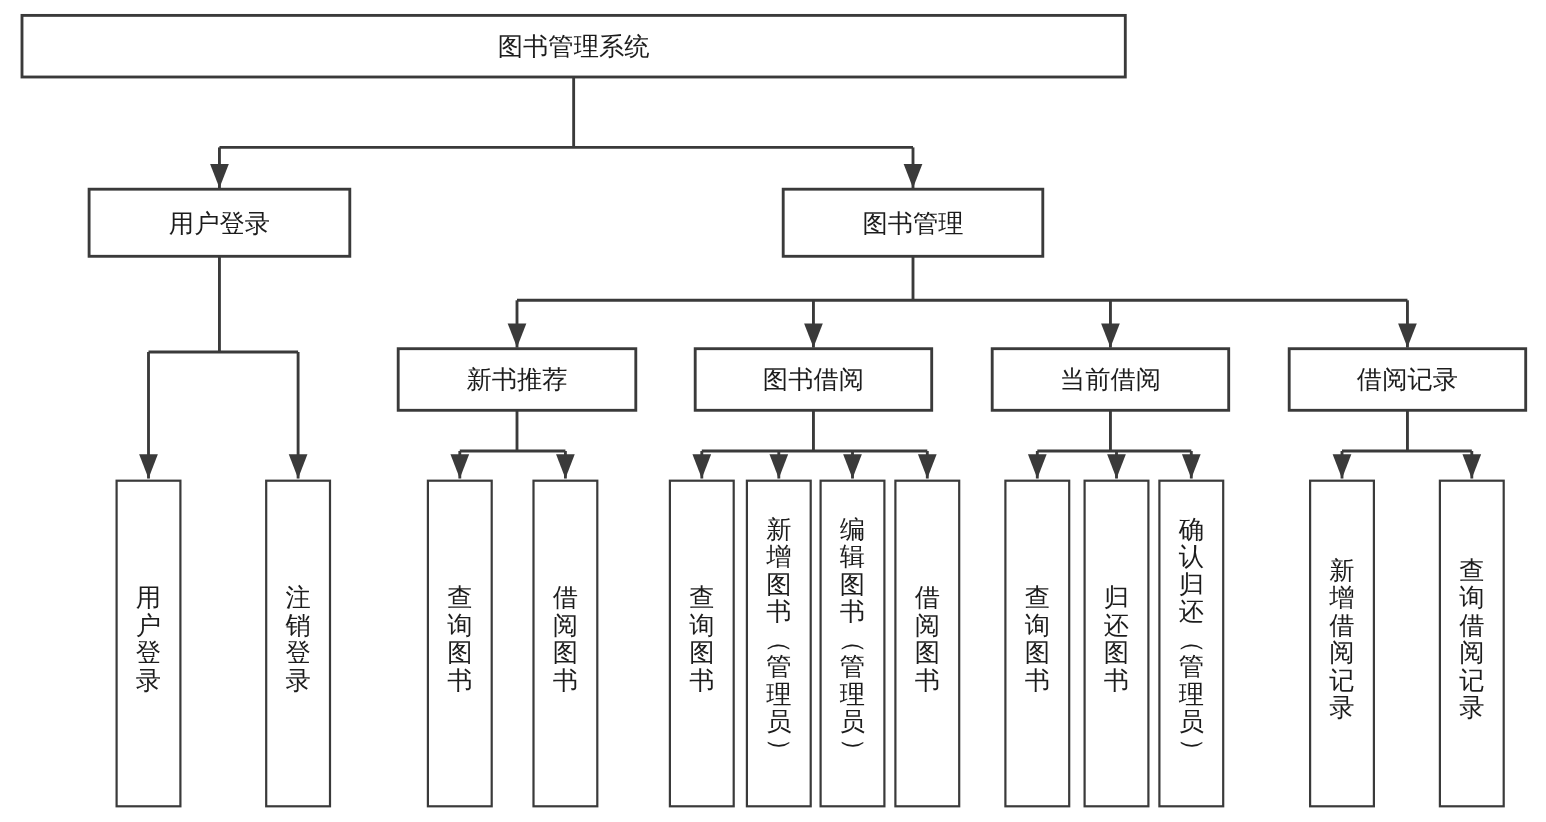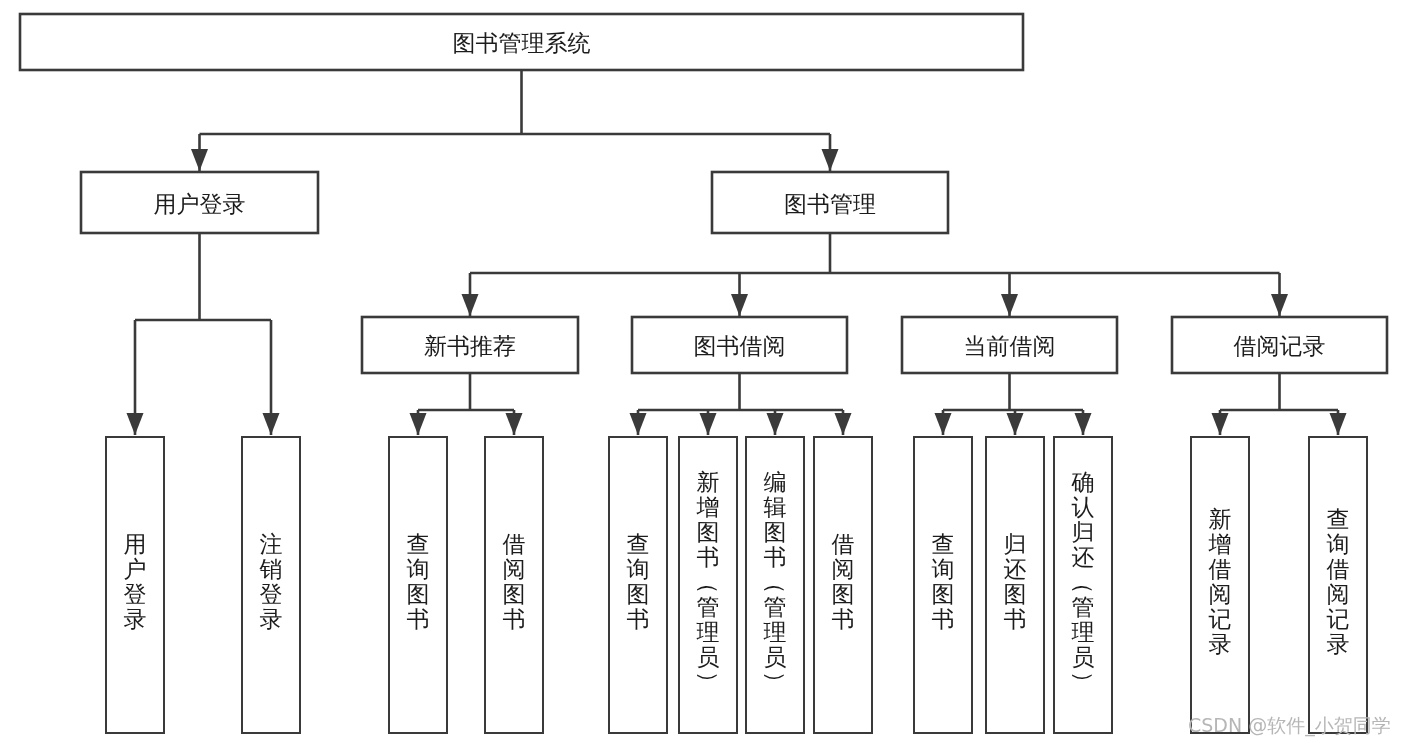--- a/index.html
+++ b/index.html
@@ -301,14 +301,13 @@
           <span class="vert-char" style="height: 25px; line-height: 25px;">查</span>
           <span class="vert-char" style="height: 25px; line-height: 25px;">询</span>
           <span class="vert-char" style="height: 25px; line-height: 25px;">借</span>
           <span class="vert-char" style="height: 25px; line-height: 25px;">阅</span>
           <span class="vert-char" style="height: 25px; line-height: 25px;">记</span>
           <span class="vert-char" style="height: 25px; line-height: 25px;">录</span>
         </span>
       </div>
     </div>
 
-  <div class="watermark">CSDN @软件_小贺同学</div>
 </div>
 
 </body></html>

